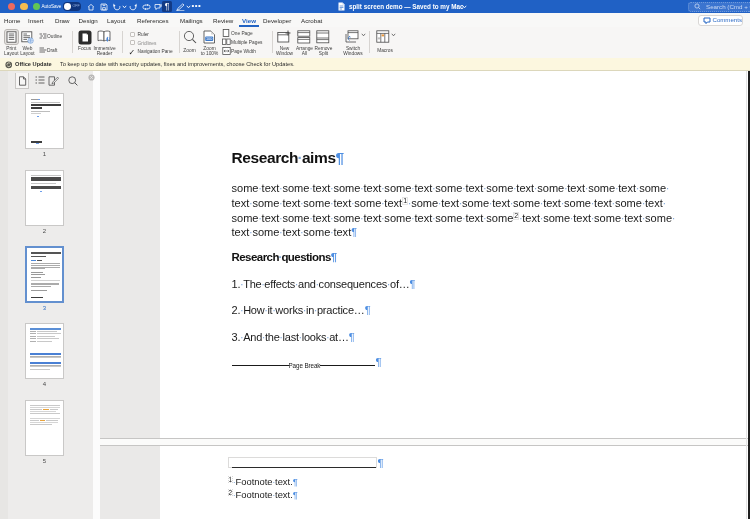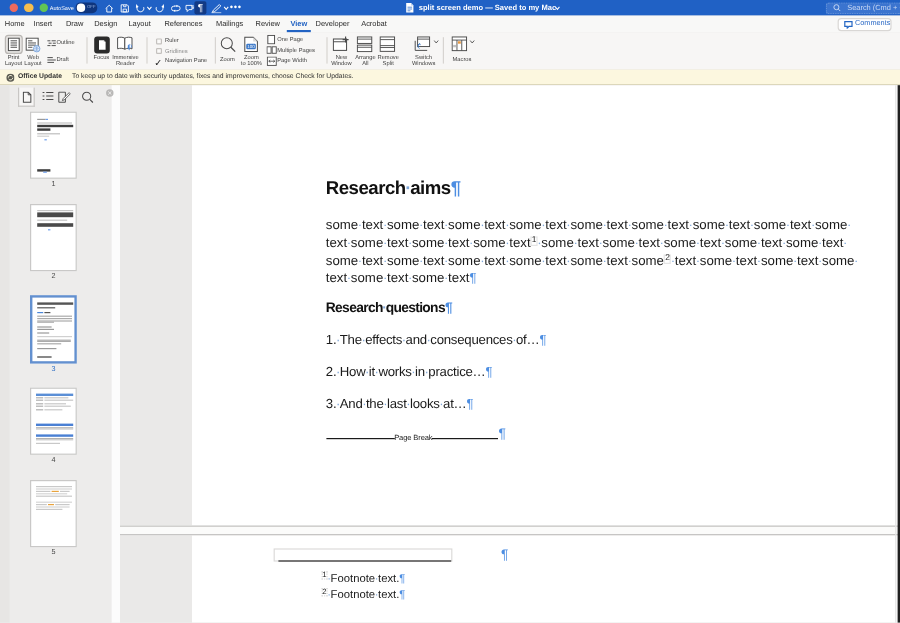--- a/index.html
+++ b/index.html
@@ -29,21 +29,21 @@
 .tl1{position:absolute;}
 
 #pane1{left:100px;top:71px;width:650px;height:367px;background:#eae9e8;overflow:hidden;}
 #page1{position:absolute;left:60px;top:0;width:590px;height:367px;background:#fff;}
 #split{left:100px;top:438px;width:650px;height:8px;background:#fbfbfa;border-top:1px solid #c6c5c4;border-bottom:1px solid #c6c5c4;box-sizing:border-box;}
 #pane2{left:100px;top:446px;width:650px;height:73px;background:#eae9e8;overflow:hidden;}
 #page2{position:absolute;left:60px;top:0;width:590px;height:73px;background:#fff;}
 #redge1{left:746px;top:71px;width:1px;height:448px;background:#e3e3e3;}
 #redge2{left:747.5px;top:71px;width:2px;height:448px;background:#1f1f1f;}
 
-.doc{color:#1a1a1a;margin-left:40px;}
+.doc{color:#1a1a1a;}
 .doc i{font-style:normal;color:#7fa7d9;margin:0 -0.32px;}
 .doc s{text-decoration:none;color:#4d8ee2;}
 .doc u{text-decoration:none;font-size:7px;vertical-align:4px;border:1px solid #e4e4e4;line-height:6px;display:inline-block;}
 #h1{left:231.5px;top:148.8px;font-size:15.5px;font-weight:bold;letter-spacing:-0.4px;color:#111;}
 #h1 i{margin:0 -0.5px;}
 #bodytx{left:231.5px;top:181px;font-size:11.05px;line-height:14.8px;width:470px;white-space:nowrap;}
 #h2{left:231.5px;top:250.8px;font-size:11.5px;font-weight:bold;letter-spacing:-0.55px;color:#111;}
 #h2 i{margin:0 -0.4px;}
 .itm{position:absolute;left:231.5px;font-size:11px;letter-spacing:-0.2px;white-space:nowrap;}
 #pbrk{left:231.5px;top:359px;width:152px;height:14px;}

